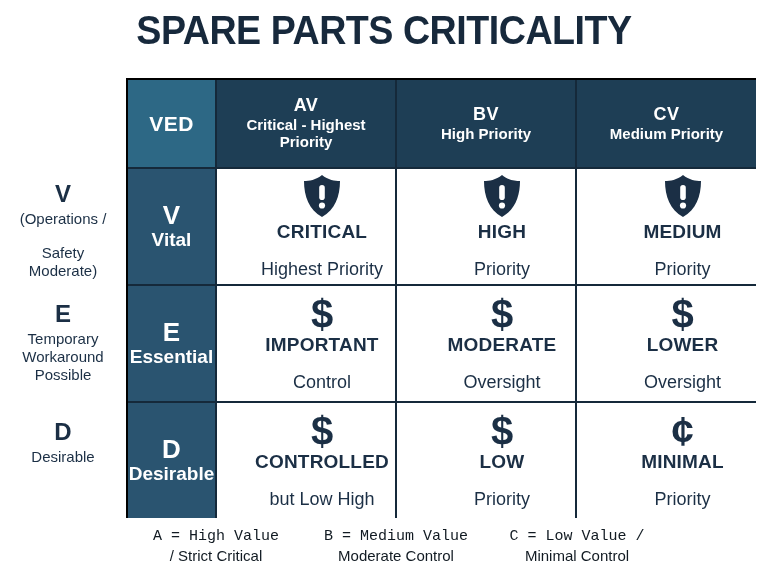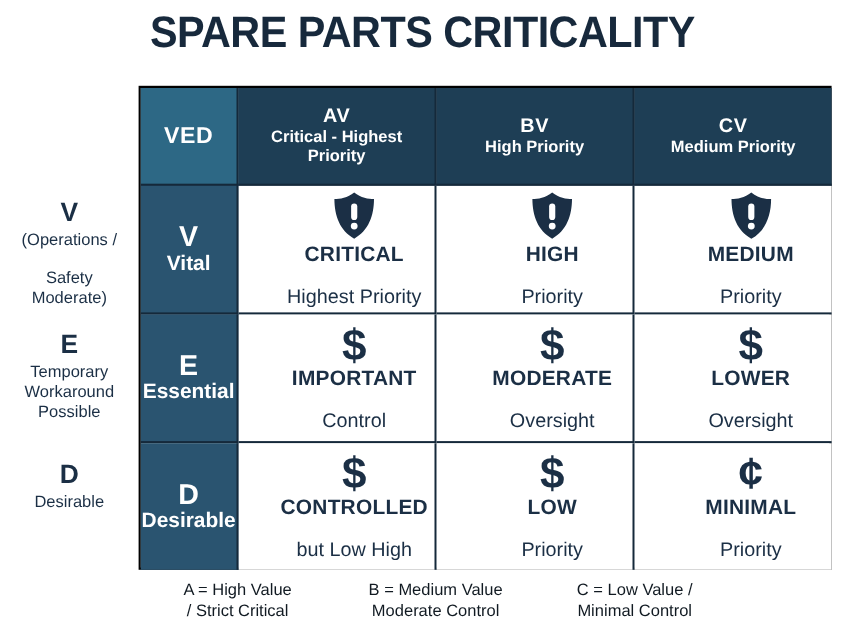--- a/index.html
+++ b/index.html
@@ -81,21 +81,21 @@
   
   .footer{
     position:absolute;top:524px;left:126px;width:642px;height:58px;
     display:grid;grid-template-columns:180px 180px 182px;
     column-gap:0;
   }
   .foot-item{
     font-size:15px;line-height:1.25;color:#111a22;
     text-align:center;padding-top:4px;white-space:nowrap;
   }
-  .foot-item .l1{display:block;}
+  .foot-item .l1{display:block;font-family:Liberation Mono, monospace;}
   .foot-item .l2{display:block;}
 </style>
 </head>
 <body>
 
 <div class="page">
 
   <div class="title">SPARE PARTS CRITICALITY</div>
 
   <div class="axis" id="axis-v">

